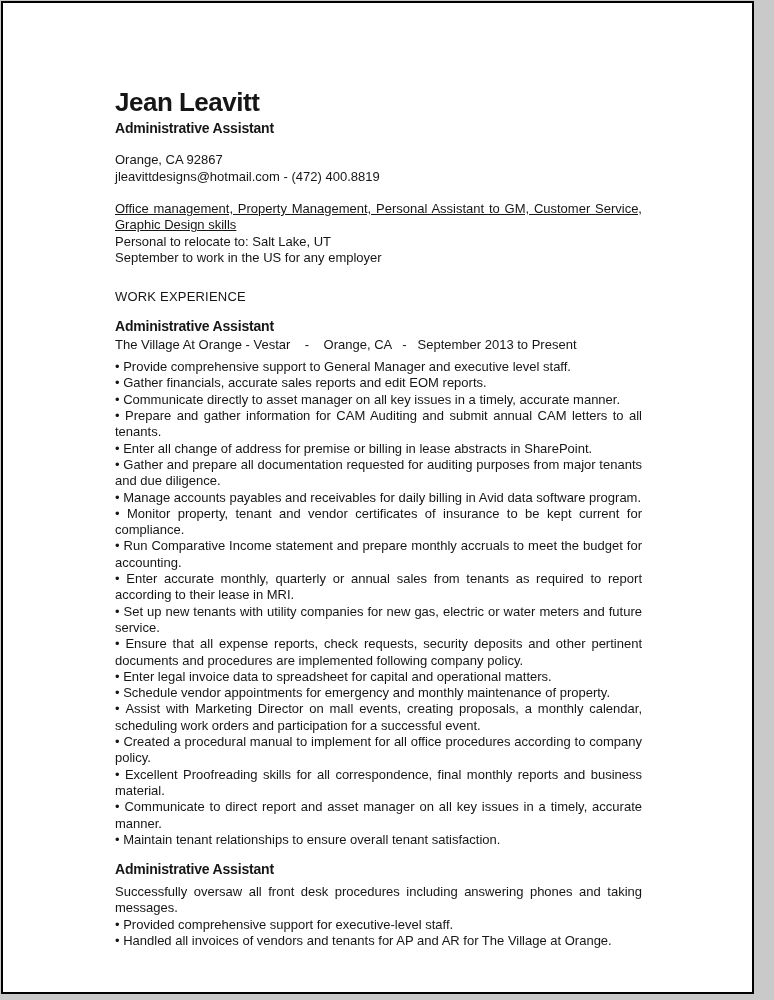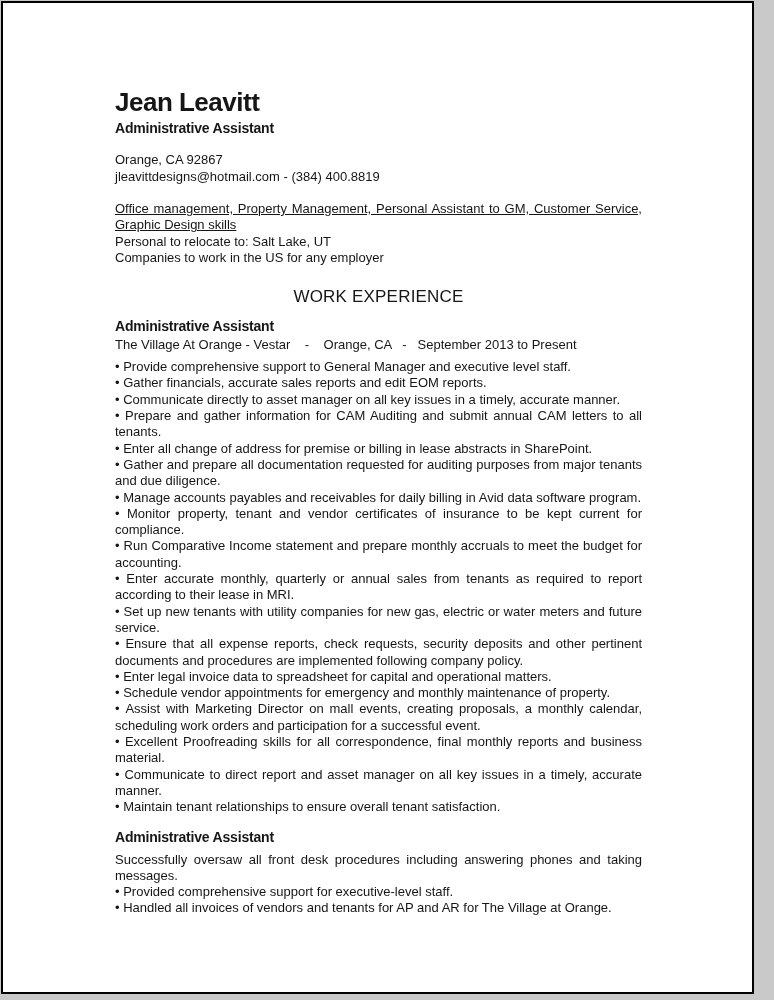--- a/index.html
+++ b/index.html
@@ -55,24 +55,23 @@
   .summary p {
     margin: 0;
     font-size: 13px;
     line-height: 16.3px;
   }
   .summary p.just { text-align: justify; text-decoration: underline; }
 
   
   .section-label {
     margin-top: 23px;
-    font-size: 17px;
+    font-size: 13px;
     line-height: 16px;
     letter-spacing: 0.2px;
-    text-align: center;
   }
   .job-title {
     margin: 12px 0 0 0;
     font-size: 14px;
     line-height: 18px;
     font-weight: bold;
     letter-spacing: -0.2px;
   }
   .job-meta {
     margin: 1px 0 0 0;
@@ -98,27 +97,27 @@
 
 <div class="page">
   <div class="content">
 
     <header>
       <h1 class="name">Jean Leavitt</h1>
       <div class="subtitle">Administrative Assistant</div>
 
       <div class="contact">
         <p>Orange, CA 92867</p>
-        <p>jleavittdesigns@hotmail.com - (384) 400.8819</p>
+        <p>jleavittdesigns@hotmail.com - (472) 400.8819</p>
       </div>
 
       <div class="summary">
         <p class="just">Office management, Property Management, Personal Assistant to GM, Customer Service, Graphic Design skills</p>
         <p>Personal to relocate to: Salt Lake, UT</p>
-        <p>Companies to work in the US for any employer</p>
+        <p>September to work in the US for any employer</p>
       </div>
     </header>
 
     <section>
       <div class="section-label">WORK EXPERIENCE</div>
       <div id="jobs-list">
   <article class="job">
     <h2 class="job-title">Administrative Assistant</h2>
     <p class="job-meta">The Village At Orange - Vestar    -    Orange, CA   -   September 2013 to Present</p>
     <div class="job-body">
@@ -130,20 +129,21 @@
               <p class="bullet">Gather and prepare all documentation requested for auditing purposes from major tenants and due diligence.</p>
               <p class="bullet">Manage accounts payables and receivables for daily billing in Avid data software program.</p>
               <p class="bullet">Monitor property, tenant and vendor certificates of insurance to be kept current for compliance.</p>
               <p class="bullet">Run Comparative Income statement and prepare monthly accruals to meet the budget for accounting.</p>
               <p class="bullet">Enter accurate monthly, quarterly or annual sales from tenants as required to report according to their lease in MRI.</p>
               <p class="bullet">Set up new tenants with utility companies for new gas, electric or water meters and future service.</p>
               <p class="bullet">Ensure that all expense reports, check requests, security deposits and other pertinent documents and procedures are implemented following company policy.</p>
               <p class="bullet">Enter legal invoice data to spreadsheet for capital and operational matters.</p>
               <p class="bullet">Schedule vendor appointments for emergency and monthly maintenance of property.</p>
               <p class="bullet">Assist with Marketing Director on mall events, creating proposals, a monthly calendar, scheduling work orders and participation for a successful event.</p>
+              <p class="bullet">Created a procedural manual to implement for all office procedures according to company policy.</p>
               <p class="bullet">Excellent Proofreading skills for all correspondence, final monthly reports and business material.</p>
               <p class="bullet">Communicate to direct report and asset manager on all key issues in a timely, accurate manner.</p>
               <p class="bullet">Maintain tenant relationships to ensure overall tenant satisfaction.</p>
             </div>
   </article>
 
   <article class="job">
     <h2 class="job-title">Administrative Assistant</h2>
     <div class="job-body">
               <p class="intro">Successfully oversaw all front desk procedures including answering phones and taking messages.</p>

